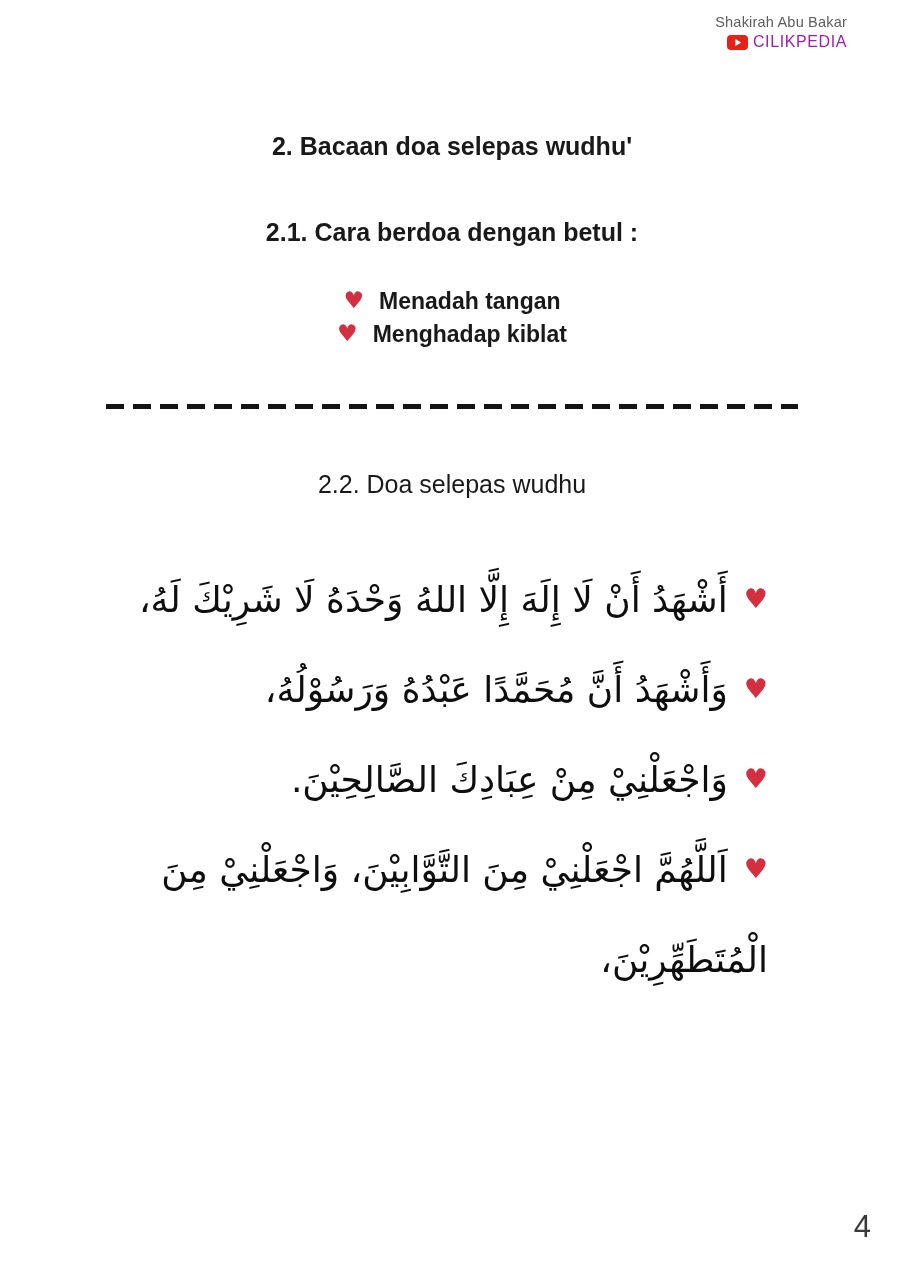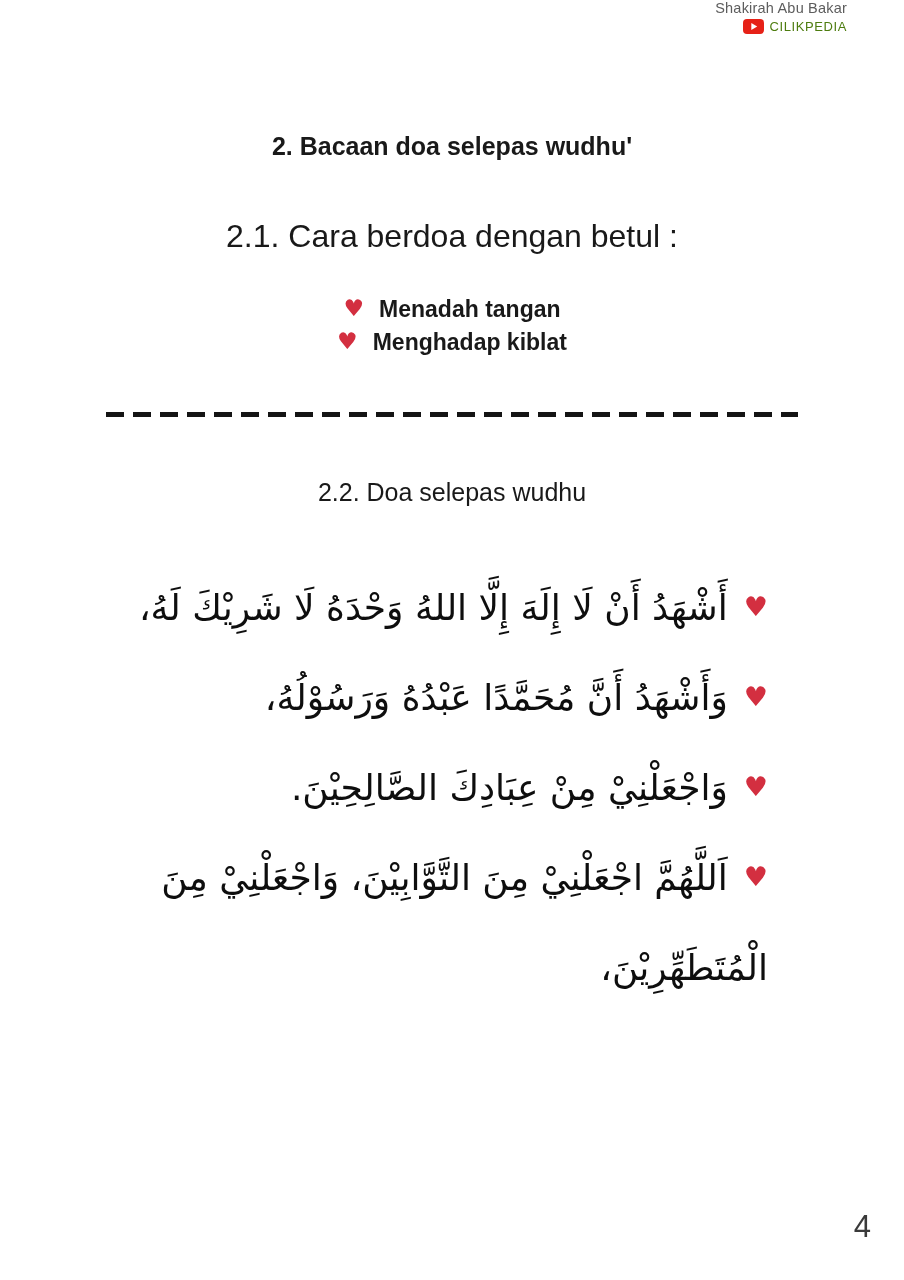--- a/index.html
+++ b/index.html
@@ -14,56 +14,56 @@
     margin: 0 auto;
     background: #ffffff;
     font-family: "Liberation Sans", sans-serif;
     color: #1c1c1c;
     overflow: hidden;
   }
 
   
   .credit {
     position: absolute;
-    top: 0;
+    top: 14px;
     right: 57px;
     text-align: right;
   }
   .credit-name {
     font-size: 14.5px;
     color: #5d5d5d;
     letter-spacing: 0.2px;
   }
   .credit-channel {
     margin-top: 3px;
     display: flex;
-    align-items: flex-start;
+    align-items: center;
     justify-content: flex-end;
     gap: 5px;
-    font-size: 13px;
-    color: #4d7c0f;
+    font-size: 16px;
+    color: #a21caf;
     letter-spacing: 0.6px;
   }
   .yt-icon { display: inline-flex; }
 
   
   .h-main {
     margin: 16px;
     padding-top: 116px;
     text-align: center;
     font-size: 25px;
     font-weight: bold;
     color: #191919;
   }
   .h-sub {
     margin: 8px;
     padding-top: 41px;
     text-align: center;
-    font-size: 32px;
-    font-weight: normal;
+    font-size: 25px;
+    font-weight: bold;
     color: #191919;
   }
 
   
   .cara-list {
     margin-top: 38px;
   }
   .cara-row {
     display: flex;
     align-items: center;

